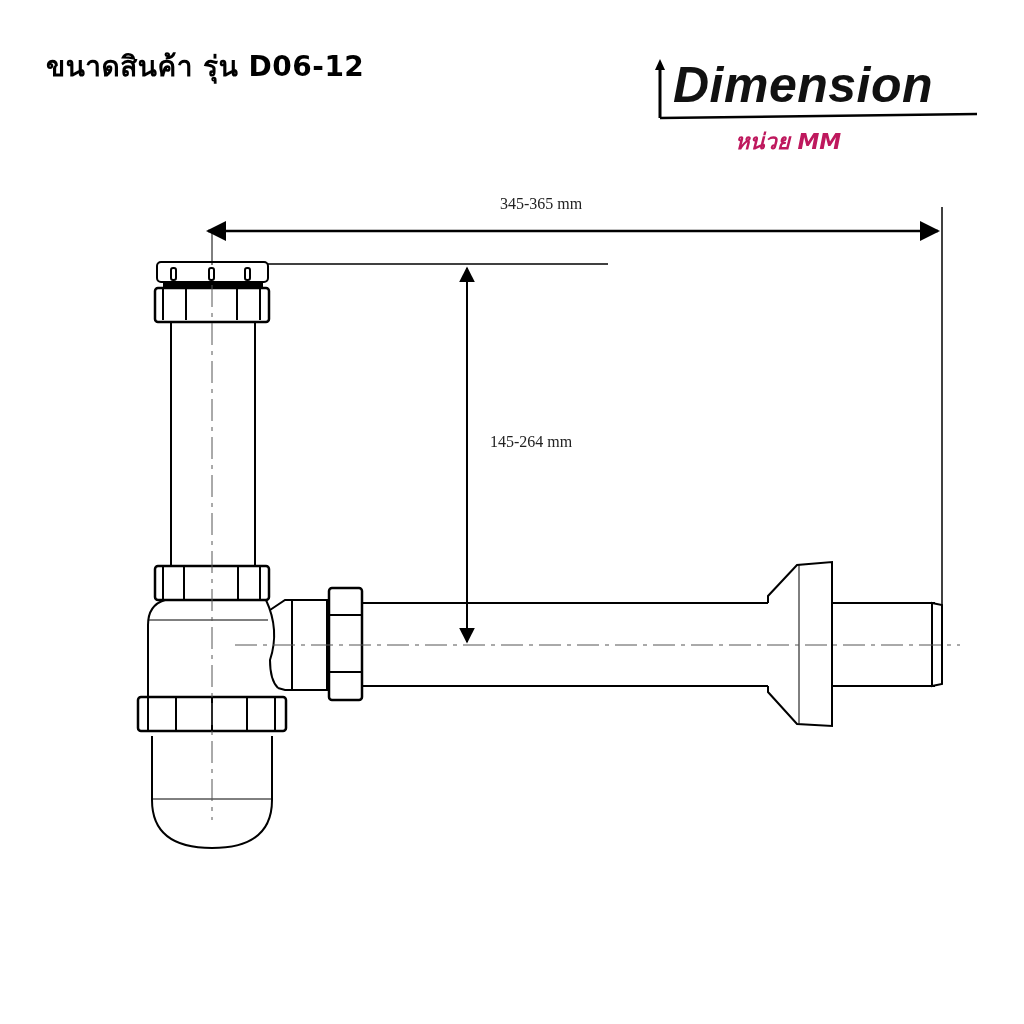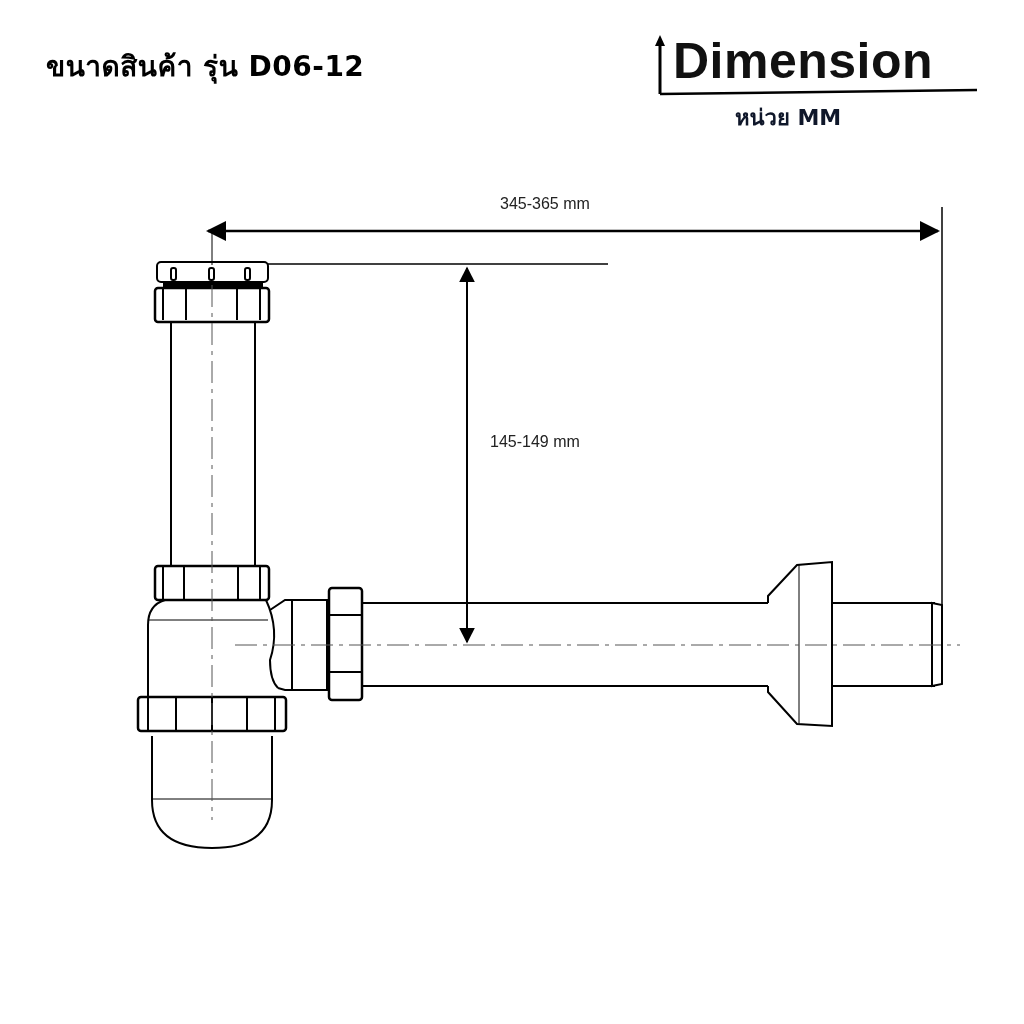--- a/index.html
+++ b/index.html
@@ -1,22 +1,22 @@
 <!DOCTYPE html>
 <html><head>
 <meta charset="utf-8">
 <style>
   html, body { margin: 0; padding: 0; background: #ffffff; }
   body { width: 1024px; height: 1024px; position: relative; overflow: hidden; font-family: "DejaVu Sans", sans-serif; }
   .title { position: absolute; left: 46px; top: 44px; font-size: 28px; font-weight: bold; color: #000; letter-spacing: 0.5px; white-space: nowrap; }
-  .logo { position: absolute; left: 655px; top: 32px; width: 325px; height: 100px; }
+  .logo { position: absolute; left: 655px; top: 56px; width: 325px; height: 100px; font-style: italic; }
   .logo-word { position: absolute; left: 18px; top: 0px; font-family: "Liberation Sans", sans-serif; font-size: 50px; font-weight: bold; color: #111; letter-spacing: 0.5px; }
-  .logo-unit { position: absolute; left: 80px; top: 68px; font-size: 22px; font-weight: bold; color: #0f172a; white-space: nowrap; }
+  .logo-unit { position: absolute; left: 80px; top: 68px; font-size: 22px; font-weight: bold; color: #be185d; white-space: nowrap; }
   .logo-svg { position: absolute; left: 0; top: 0; }
-  .dim-label { position: absolute; font-family: Liberation Sans, sans-serif; font-size: 16px; color: #222; white-space: nowrap; text-align: center; }
+  .dim-label { position: absolute; font-family: Liberation Serif, serif; font-size: 16px; color: #222; white-space: nowrap; text-align: center; }
   #drawing { position: absolute; left: 0; top: 0; }
 </style>
 </head>
 <body>
 
 <div class="title">ขนาดสินค้า รุ่น D06-12</div>
 
 <div class="logo">
   <svg class="logo-svg" width="325" height="100">
     <line x1="5" y1="62" x2="5" y2="8" stroke="#000" stroke-width="3"></line>
@@ -95,13 +95,13 @@
     <path d="M932,603 L942,605 L942,684 L932,686 Z"></path>
   </g>
 
   <g stroke="#555" stroke-width="1" stroke-dasharray="22,6,4,6" fill="none">
     <line x1="212" y1="285" x2="212" y2="820"></line>
     <line x1="235" y1="645" x2="960" y2="645"></line>
   </g>
 </svg>
 
 <div class="dim-label" style="left:500px; top:195px;">345-365 mm</div>
-<div class="dim-label" style="left:490px; top:433px;">145-149 mm</div>
+<div class="dim-label" style="left:490px; top:433px;">145-264 mm</div>
 
 </body></html>

